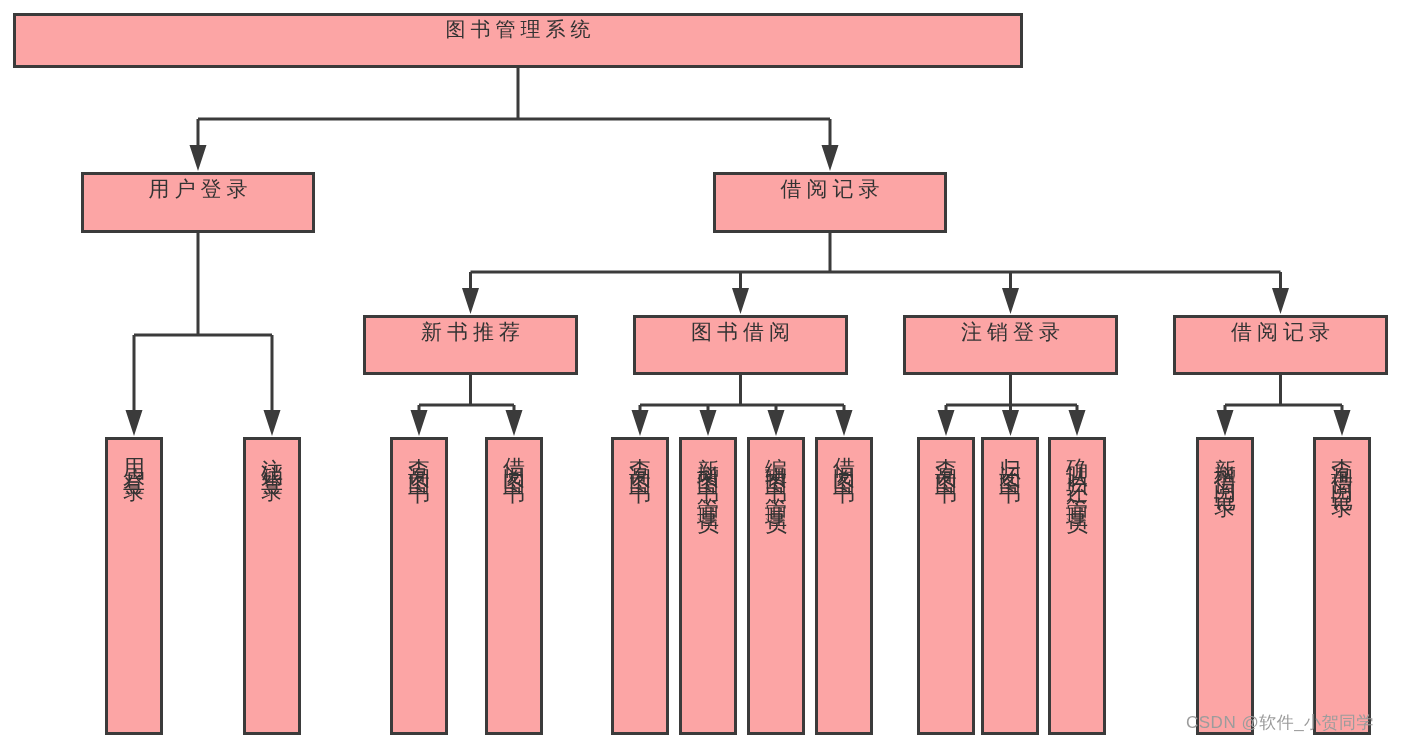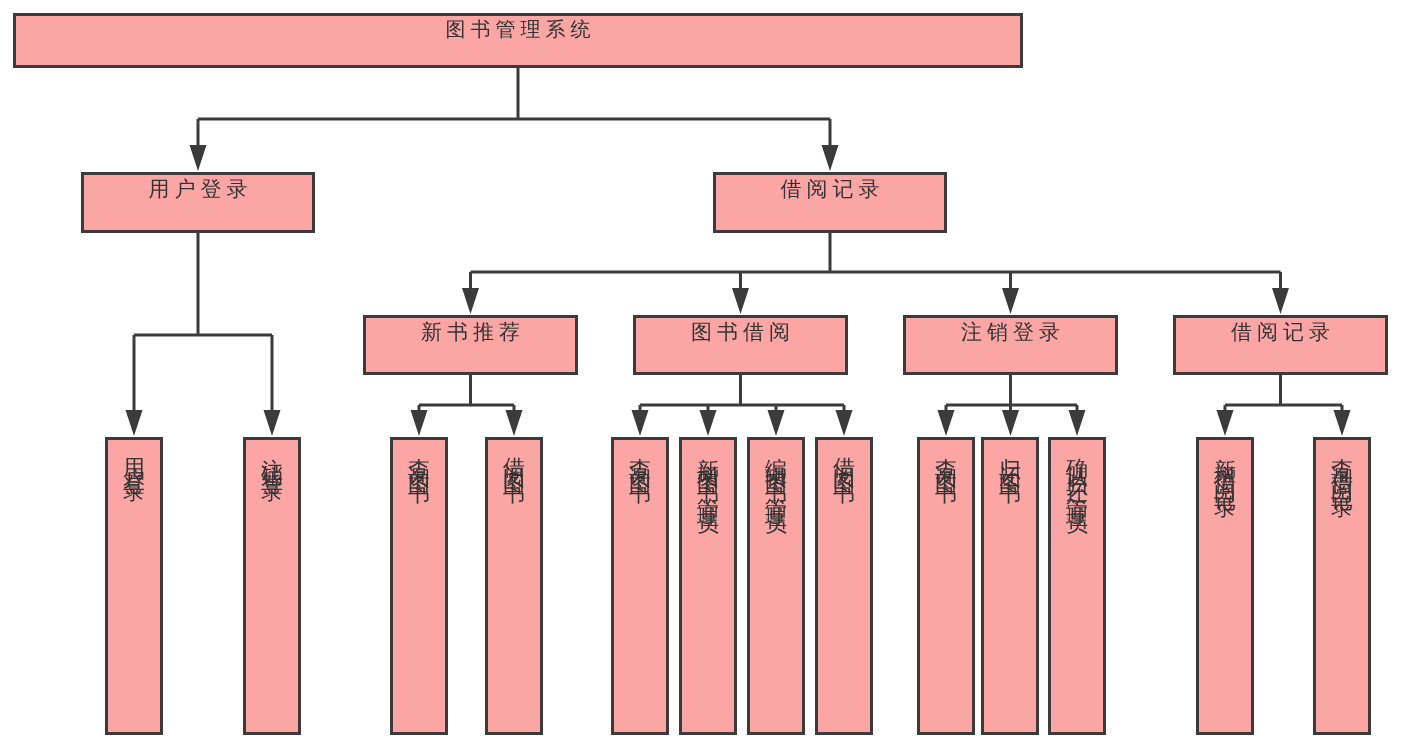--- a/index.html
+++ b/index.html
@@ -175,14 +175,15 @@
     <span class="vlabel">确认归还（管理员）</span>
   </div>
 
   <div class="box" style="left:1196px;top:437px;width:58px;height:298px">
     <span class="vlabel">新增借阅记录</span>
   </div>
   <div class="box" style="left:1313px;top:437px;width:58px;height:298px">
     <span class="vlabel">查询借阅记录</span>
   </div>
 
+  <span class="watermark">CSDN @软件_小贺同学</span>
 
 </div>
 
 </body></html>

